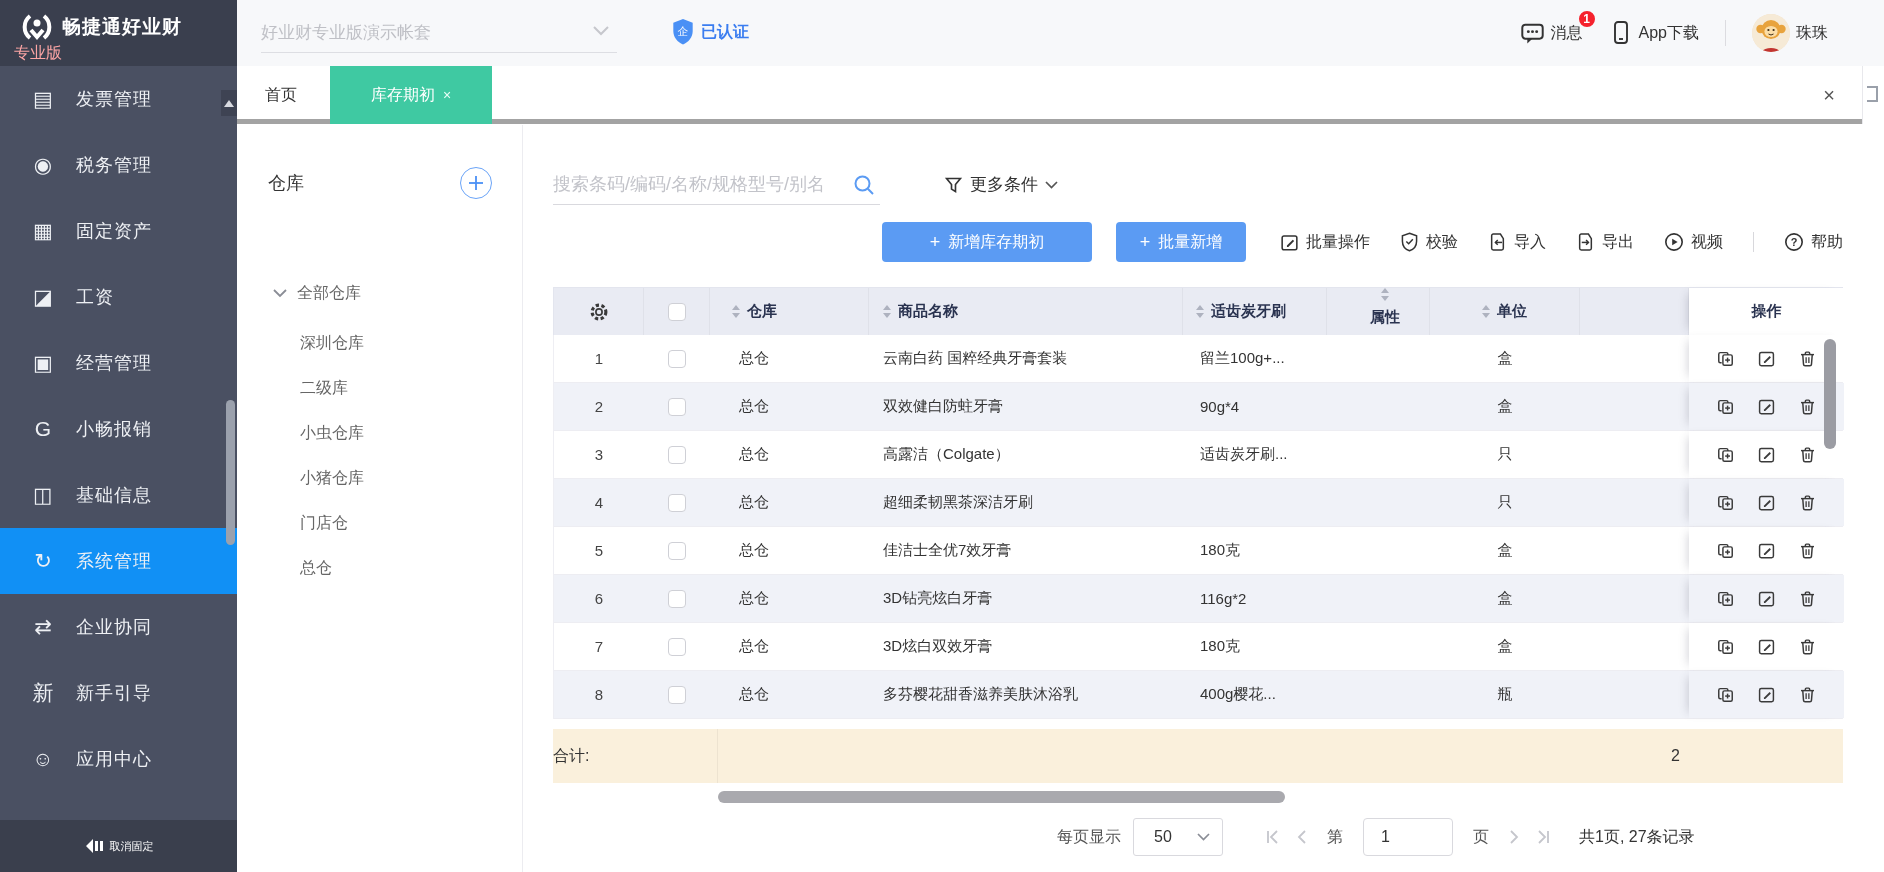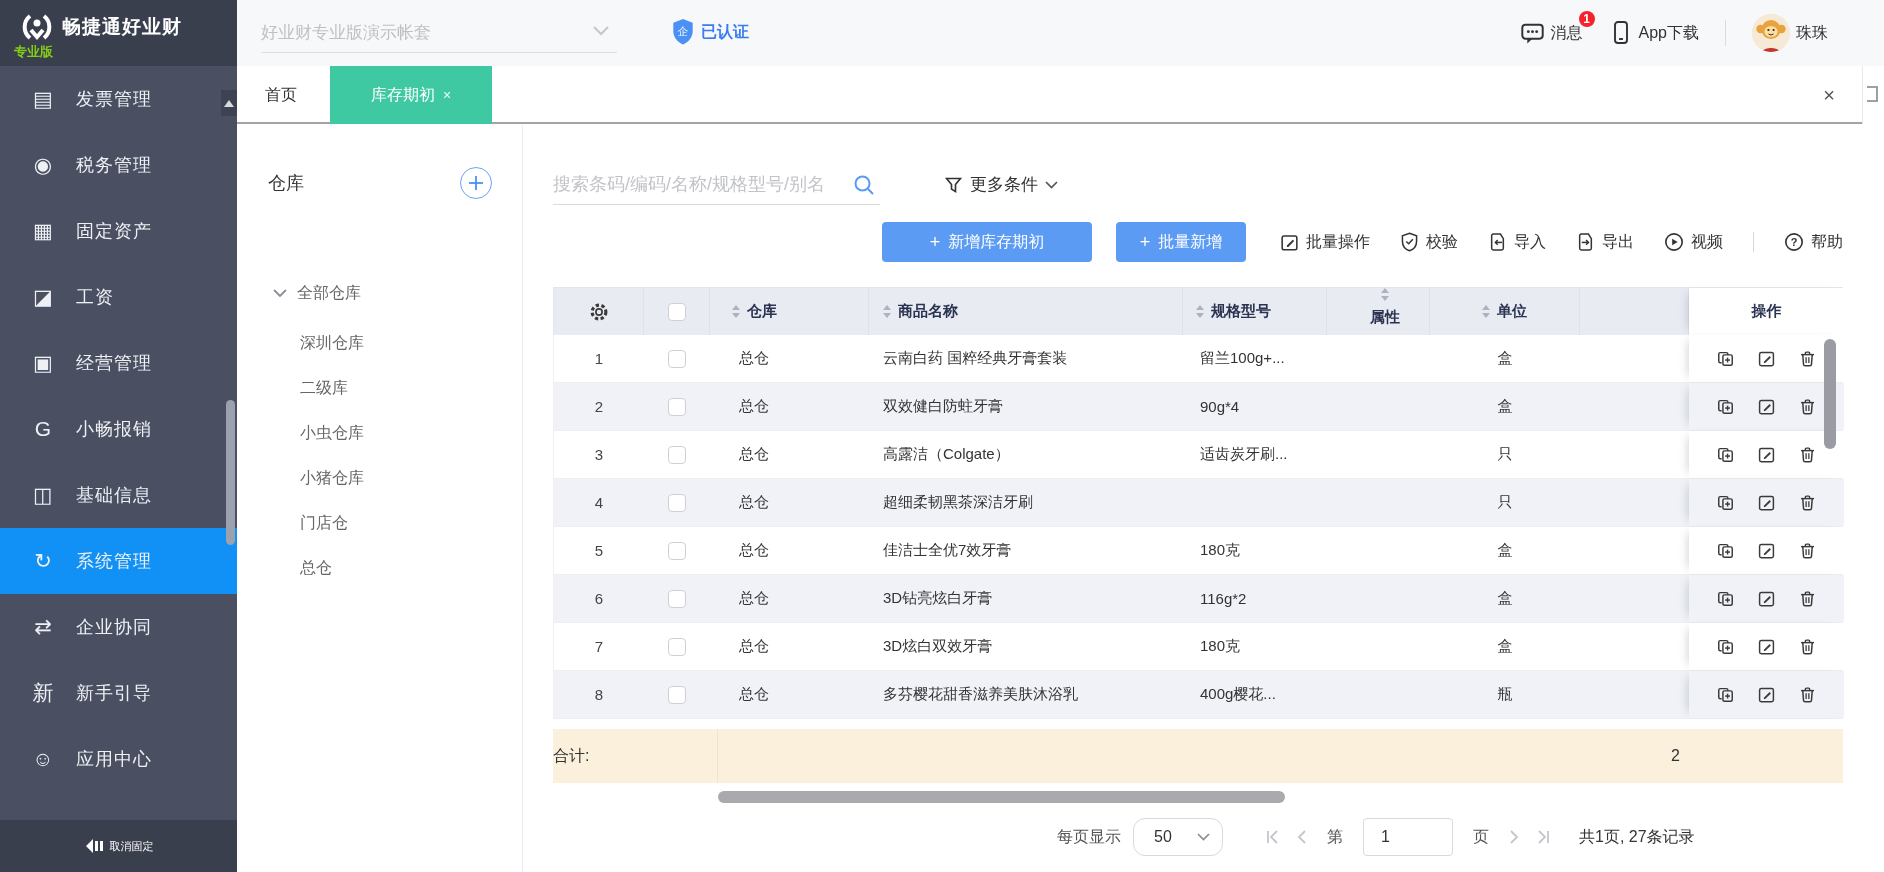--- a/index.html
+++ b/index.html
@@ -4,21 +4,21 @@
 <style>
   * { margin:0; padding:0; box-sizing:border-box; }
   html,body { width:1884px; height:872px; overflow:hidden; }
   body { font-family:"Liberation Sans","DejaVu Sans",sans-serif; background:#fff; }
   .app { position:relative; width:1884px; height:872px; background:#fff; overflow:hidden; }
 
   
   .logo-area { position:absolute; left:0; top:0; width:237px; height:66px; background:#3a3f4e; z-index:5; }
   .logo-mark { position:absolute; left:20px; top:10px; }
   .brand-name { position:absolute; left:62px; top:14px; color:#fff; font-size:19px; font-weight:bold; letter-spacing:1px; }
-  .brand-edition { position:absolute; left:14px; top:43px; color:#84cc16; font-size:13px; font-weight:bold; }
+  .brand-edition { position:absolute; left:14px; top:43px; color:#fca5a5; font-size:16px; font-weight:normal; }
 
   
   .sidebar { position:absolute; left:0; top:66px; width:237px; height:754px; background:#4a5062; z-index:4; }
   .mi-item { height:66px; display:flex; align-items:center; padding-left:30px; cursor:pointer; }
   .mi-item.active { background:#1190f5; }
   .mi-ico { width:26px; height:26px; display:flex; align-items:center; justify-content:center;
             color:#eef0f4; font-size:21px; margin-right:20px; }
   .mi-label { color:#eef0f4; font-size:18px; letter-spacing:1px; }
   .side-scroll-up { position:absolute; right:0; top:24px; width:16px; height:26px; background:#3e4353;
             display:flex; align-items:center; justify-content:center; }
@@ -38,21 +38,21 @@
   .verified-label { color:#3b7df0; font-size:16px; font-weight:bold; }
   .top-right { position:absolute; right:56px; top:0; height:66px; display:flex; align-items:center; gap:26px; }
   .top-item { display:flex; align-items:center; gap:6px; font-size:16px; color:#333; cursor:pointer; position:relative; }
   .msg-badge { position:absolute; top:-12px; right:-14px; min-width:20px; height:20px; border-radius:10px;
             background:#f5222d; border:2px solid #f7f8fa; color:#fff; font-size:12px; font-weight:bold;
             display:flex; align-items:center; justify-content:center; padding:0 4px; }
   .top-divider { width:1px; height:26px; background:#dcdce0; }
   .avatar { width:38px; height:38px; border-radius:50%; overflow:hidden; background:#f3e3cd; }
 
   
-  .tabbar { position:absolute; left:237px; top:66px; width:1647px; height:58px; background:#fff; border-bottom:2px solid #a3a3a3; }
+  .tabbar { position:absolute; left:237px; top:66px; width:1647px; height:58px; background:#fff; border-bottom:5px solid #a3a3a3; }
   .tab-home { position:absolute; left:28px; top:0; height:58px; display:flex; align-items:center; font-size:16px; color:#333; cursor:pointer; }
   .tab-active { position:absolute; left:93px; top:0; height:58px; width:162px; background:#3fc9a2; color:#fff;
             display:flex; align-items:center; justify-content:center; gap:8px; font-size:16px; cursor:pointer; }
   .tab-close-x { font-size:14px; color:#eafff8; cursor:pointer; }
   .tabbar-close { position:absolute; right:40px; top:14px; width:30px; height:30px; display:flex; align-items:center;
             justify-content:center; font-size:20px; color:#555; cursor:pointer; }
   .edge-fragment { position:absolute; right:0; top:0; width:22px; height:58px; border-left:1px solid #e8e8ec; background:#fff; }
   .edge-glyph { position:absolute; right:6px; top:20px; width:11px; height:16px; border:2px solid #9aa0aa; border-left:none; }
 
   
@@ -121,21 +121,21 @@
   .sum-label { border-right:1px solid rgba(0,0,0,0.05); }
   .sum-value { justify-content:flex-end; padding-right:8px; overflow:hidden; }
   .hscroll { position:absolute; left:316px; top:666px; width:1290px; height:13px; }
   .hthumb { position:absolute; left:165px; top:0; width:567px; height:12px; background:#a9a9ae; border-radius:6px; cursor:pointer; }
   .vscroll { position:absolute; left:1587px; top:212px; width:12px; height:384px; }
   .vthumb { position:absolute; left:0; top:2px; width:12px; height:110px; background:#9b9ca3; border-radius:6px; cursor:pointer; }
 
   
   .pager { position:absolute; left:820px; top:690px; height:44px; display:flex; align-items:center; font-size:16px; color:#555; }
   .pp-label { margin-right:12px; }
-  .pp-select { width:90px; height:38px; border:1px solid #d9d9de; border-radius:12px; background:#fff;
+  .pp-select { width:90px; height:38px; border:1px solid #d9d9de; border-radius:3px; background:#fff;
             display:flex; align-items:center; justify-content:space-between; padding:0 12px 0 20px; cursor:pointer; color:#333; }
   .pg-arrows { display:flex; align-items:center; gap:14px; margin-left:42px; color:#c5c6cc; }
   .pg-btn { cursor:pointer; display:flex; align-items:center; }
   .pg-word { color:#555; margin:0 6px; }
   .pg-input { width:90px; height:38px; border:1px solid #d9d9de; border-radius:4px; font-size:16px; color:#333;
             padding-left:17px; outline:none; }
   .pg-total { margin-left:28px; color:#333; }
 
   svg { display:block; }
 </style>
@@ -458,21 +458,21 @@
               <span class="s-up"></span>
               <span class="s-dn"></span>
             </span>
           <span>商品名称</span>
         </div>
         <div class="h-sort" style="padding-left:13px;">
           <span class="sorts">
               <span class="s-up"></span>
               <span class="s-dn"></span>
             </span>
-          <span>规格型号</span>
+          <span>适齿炭牙刷</span>
         </div>
         <div class="h-sort" style="padding-left:14px;flex-direction:column;">
           <span class="sorts">
               <span class="s-up"></span>
               <span class="s-dn"></span>
             </span>
           <span>属性</span>
         </div>
         <div class="h-sort h-center">
           <span class="sorts">

